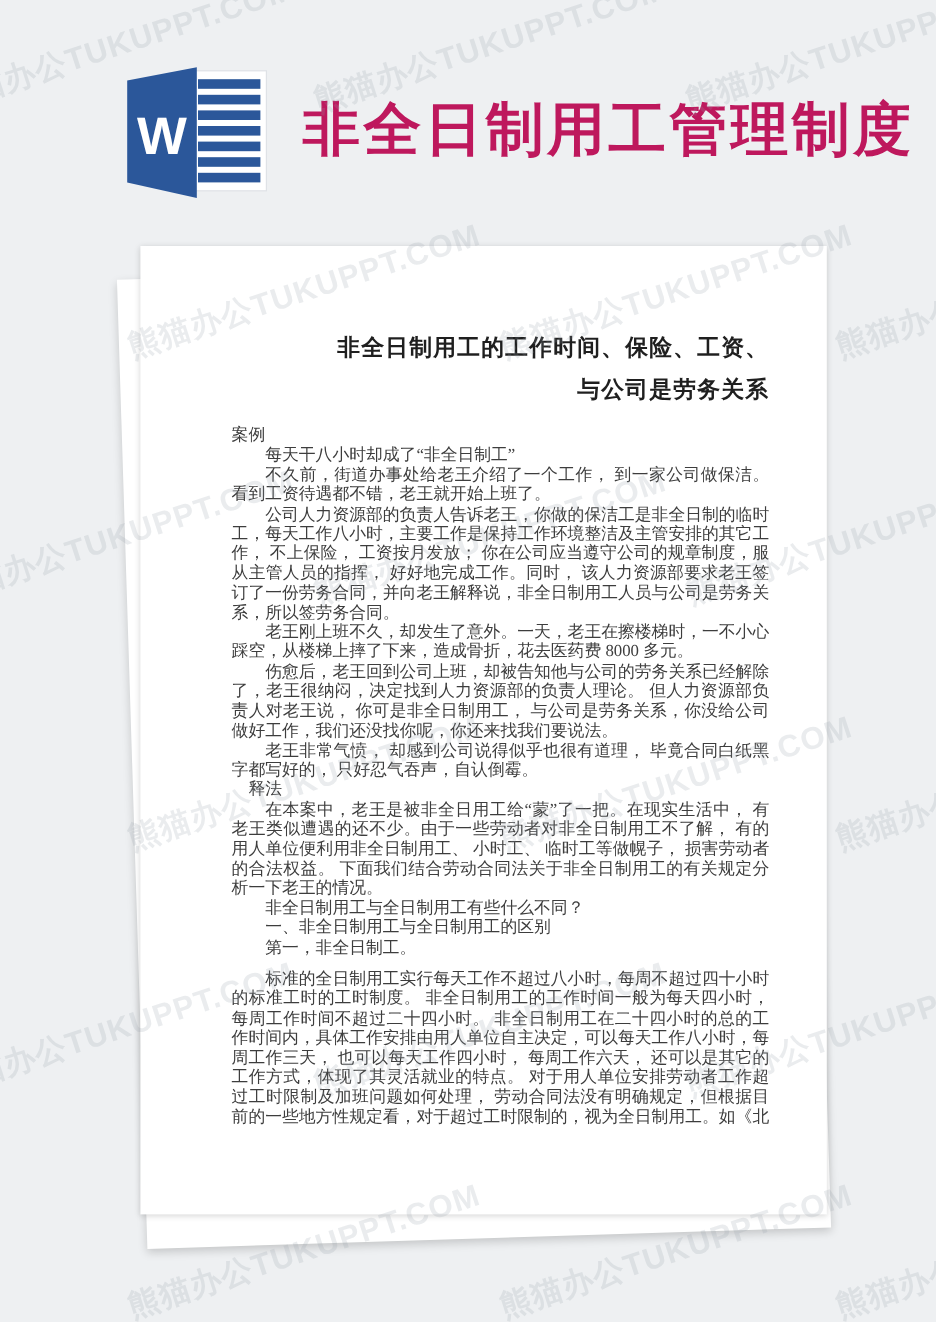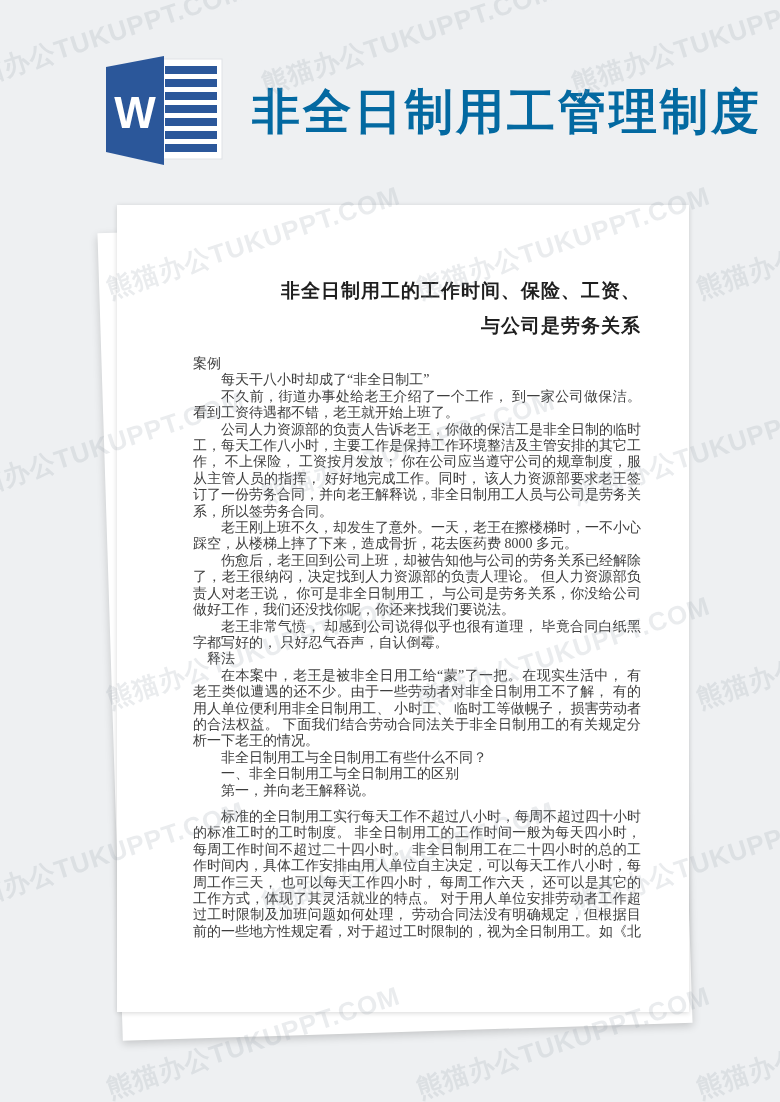--- a/index.html
+++ b/index.html
@@ -8,23 +8,23 @@
     width:780px;height:1102px;
     background:#eef0f2;
     overflow:hidden;
     font-family:"Liberation Sans",sans-serif;
   }
   
   .header{position:absolute;left:0;top:0;width:780px;height:180px;}
   .word-icon{position:absolute;left:104px;top:53px;width:128px;height:116px;}
   .app-title{
     position:absolute;left:252px;top:78px;width:528px;
-    font-family:Liberation Serif, serif;
+    font-family:Liberation Mono, monospace;
     font-size:48px;font-weight:bold;letter-spacing:3px;
-    color:#0369a1;white-space:nowrap;line-height:68px;
+    color:#be185d;white-space:nowrap;line-height:68px;
   }
   
   .sheet{position:absolute;background:#ffffff;}
   .sheet-behind{
     left:110px;top:224px;width:570px;height:808px;
     transform:rotate(-1.8deg);
     box-shadow:0 3px 8px rgba(0,0,0,.18);
   }
   .sheet-main{
     left:117px;top:205px;width:572px;height:807px;
@@ -99,21 +99,21 @@
         <div class="para indent2">每天干八小时却成了“非全日制工”</div>
         <div class="para indent2">不久前，街道办事处给老王介绍了一个工作， 到一家公司做保洁。 看到工资待遇都不错，老王就开始上班了。</div>
         <div class="para indent2">公司人力资源部的负责人告诉老王，你做的保洁工是非全日制的临时工，每天工作八小时，主要工作是保持工作环境整洁及主管安排的其它工作， 不上保险， 工资按月发放； 你在公司应当遵守公司的规章制度，服从主管人员的指挥， 好好地完成工作。同时， 该人力资源部要求老王签订了一份劳务合同，并向老王解释说，非全日制用工人员与公司是劳务关系，所以签劳务合同。</div>
         <div class="para indent2">老王刚上班不久，却发生了意外。一天，老王在擦楼梯时，一不小心踩空，从楼梯上摔了下来，造成骨折，花去医药费 8000 多元。</div>
         <div class="para indent2">伤愈后，老王回到公司上班，却被告知他与公司的劳务关系已经解除了，老王很纳闷，决定找到人力资源部的负责人理论。 但人力资源部负责人对老王说， 你可是非全日制用工， 与公司是劳务关系，你没给公司做好工作，我们还没找你呢，你还来找我们要说法。</div>
         <div class="para indent2">老王非常气愤， 却感到公司说得似乎也很有道理， 毕竟合同白纸黑字都写好的， 只好忍气吞声，自认倒霉。</div>
         <div class="para indent1">释法</div>
         <div class="para indent2">在本案中，老王是被非全日用工给“蒙”了一把。在现实生活中， 有老王类似遭遇的还不少。由于一些劳动者对非全日制用工不了解， 有的用人单位便利用非全日制用工、 小时工、 临时工等做幌子， 损害劳动者的合法权益。 下面我们结合劳动合同法关于非全日制用工的有关规定分析一下老王的情况。</div>
         <div class="para indent2">非全日制用工与全日制用工有些什么不同？</div>
         <div class="para indent2">一、非全日制用工与全日制用工的区别</div>
-        <div class="para indent2">第一，并向老王解释说。</div>
+        <div class="para indent2">第一，非全日制工。</div>
         <div class="para indent2 gap-before">标准的全日制用工实行每天工作不超过八小时，每周不超过四十小时的标准工时的工时制度。 非全日制用工的工作时间一般为每天四小时， 每周工作时间不超过二十四小时。 非全日制用工在二十四小时的总的工作时间内，具体工作安排由用人单位自主决定，可以每天工作八小时，每周工作三天， 也可以每天工作四小时， 每周工作六天， 还可以是其它的工作方式，体现了其灵活就业的特点。 对于用人单位安排劳动者工作超过工时限制及加班问题如何处理， 劳动合同法没有明确规定，但根据目前的一些地方性规定看，对于超过工时限制的，视为全日制用工。如《北</div>
       </div>
   </div>
 
   <div class="watermark-layer">
       <div class="wm" style="left: -55px; top: 20px;">熊猫办公TUKUPPT.COM</div>
       <div class="wm" style="left: 255px; top: 20px;">熊猫办公TUKUPPT.COM</div>
       <div class="wm" style="left: 565px; top: 20px;">熊猫办公TUKUPPT.COM</div>
       <div class="wm" style="left: 100px; top: 225px;">熊猫办公TUKUPPT.COM</div>
       <div class="wm" style="left: 410px; top: 225px;">熊猫办公TUKUPPT.COM</div>

